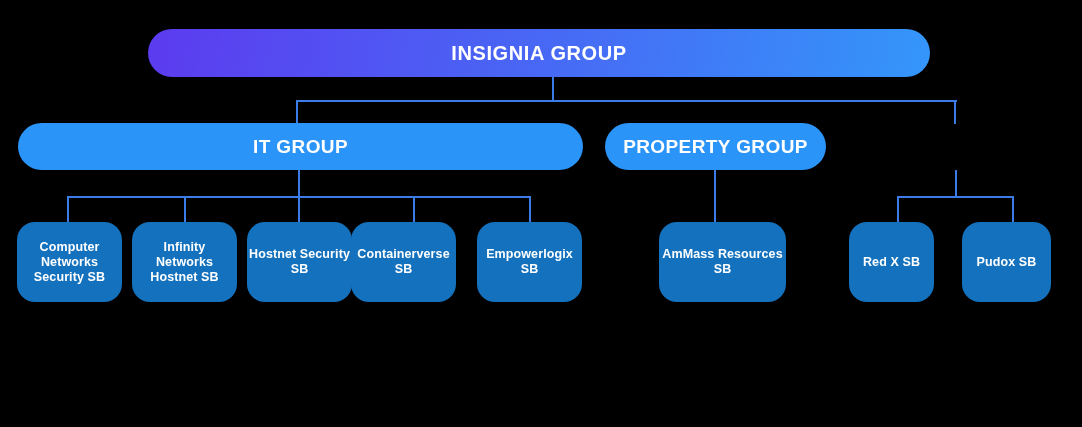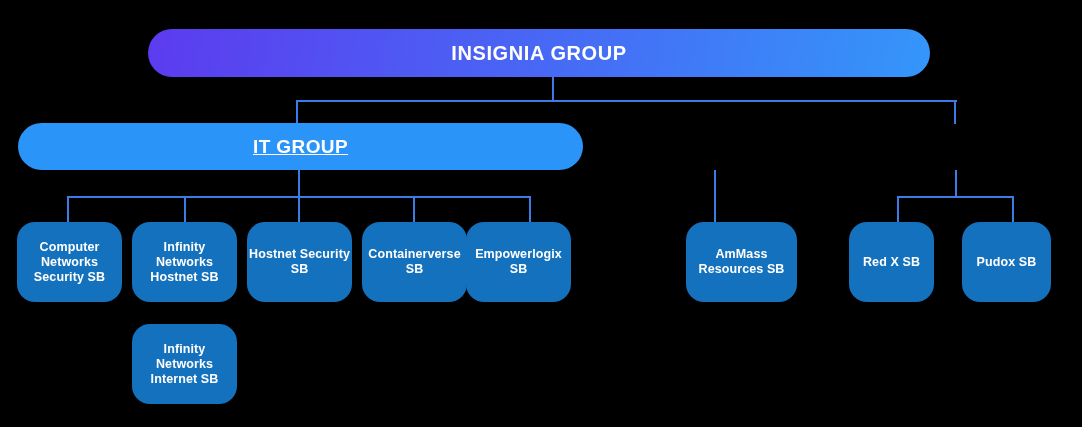--- a/index.html
+++ b/index.html
@@ -20,21 +20,21 @@
   .root {
     left:148px; top:29px; width:782px; height:48px;
     border-radius:24px;
     background:linear-gradient(100deg, var(--root-gradient-start,#5c3bef) 0%, var(--root-gradient-mid,#4a63f4) 45%, var(--root-gradient-end,#3496fa) 100%);
     font-size:20px; letter-spacing:0.6px;
   }
   .group {
     top:123px; height:47px;
     border-radius:24px;
     background:var(--group-pill,#2b94f8);
-    font-size:19px; letter-spacing:0.4px;text-decoration:underline;
+    font-size:19px; letter-spacing:0.4px;
   }
   .sub {
     top:222px; width:105px; height:80px;
     border-radius:18px;
     background:var(--subsidiary-box,#1471bd);
     font-size:12.5px; line-height:1.2; letter-spacing:0.1px;
     padding:0 2px;
   }
   .line { position:absolute; background:var(--connector,#3b7ce6); }
 </style>
@@ -59,27 +59,27 @@
   <div class="line" style="left:714px; top:170px; width:2px;   height:52px;"></div>
 
   <div class="line" style="left:955px; top:170px; width:2px;   height:28px;"></div>
   <div class="line" style="left:897px; top:196px; width:117px; height:2px;"></div>
   <div class="line" style="left:897px;  top:196px; width:2px;  height:26px;"></div>
   <div class="line" style="left:1012px; top:196px; width:2px;  height:26px;"></div>
 
   <div class="node root">INSIGNIA GROUP</div>
 
   <div class="node group" style="left:18px; width:565px;">IT GROUP</div>
+  <div class="node group" style="left:605px; width:221px;">PROPERTY GROUP</div>
 
   <div class="node sub" style="left:17px;">Computer Networks Security SB</div>
   <div class="node sub" style="left:132px;">Infinity Networks Hostnet SB</div>
   <div class="node sub" style="left:247px;">Hostnet Security SB</div>
-  <div class="node sub" style="left:362px;">Containerverse SB</div>
-  <div class="node sub" style="left:466px;">Empowerlogix SB</div>
+  <div class="node sub" style="left:351px;">Containerverse SB</div>
+  <div class="node sub" style="left:477px;">Empowerlogix SB</div>
 
-  <div class="node sub" style="left:132px; top:324px;">Infinity Networks Internet SB</div>
 
-  <div class="node sub" style="left:686px; width:111px;">AmMass Resources SB</div>
+  <div class="node sub" style="left:659px; width:127px;">AmMass Resources SB</div>
 
   <div class="node sub" style="left:849px; width:85px;">Red X SB</div>
   <div class="node sub" style="left:962px; width:89px;">Pudox SB</div>
 
 </div>
 
 </body></html>

